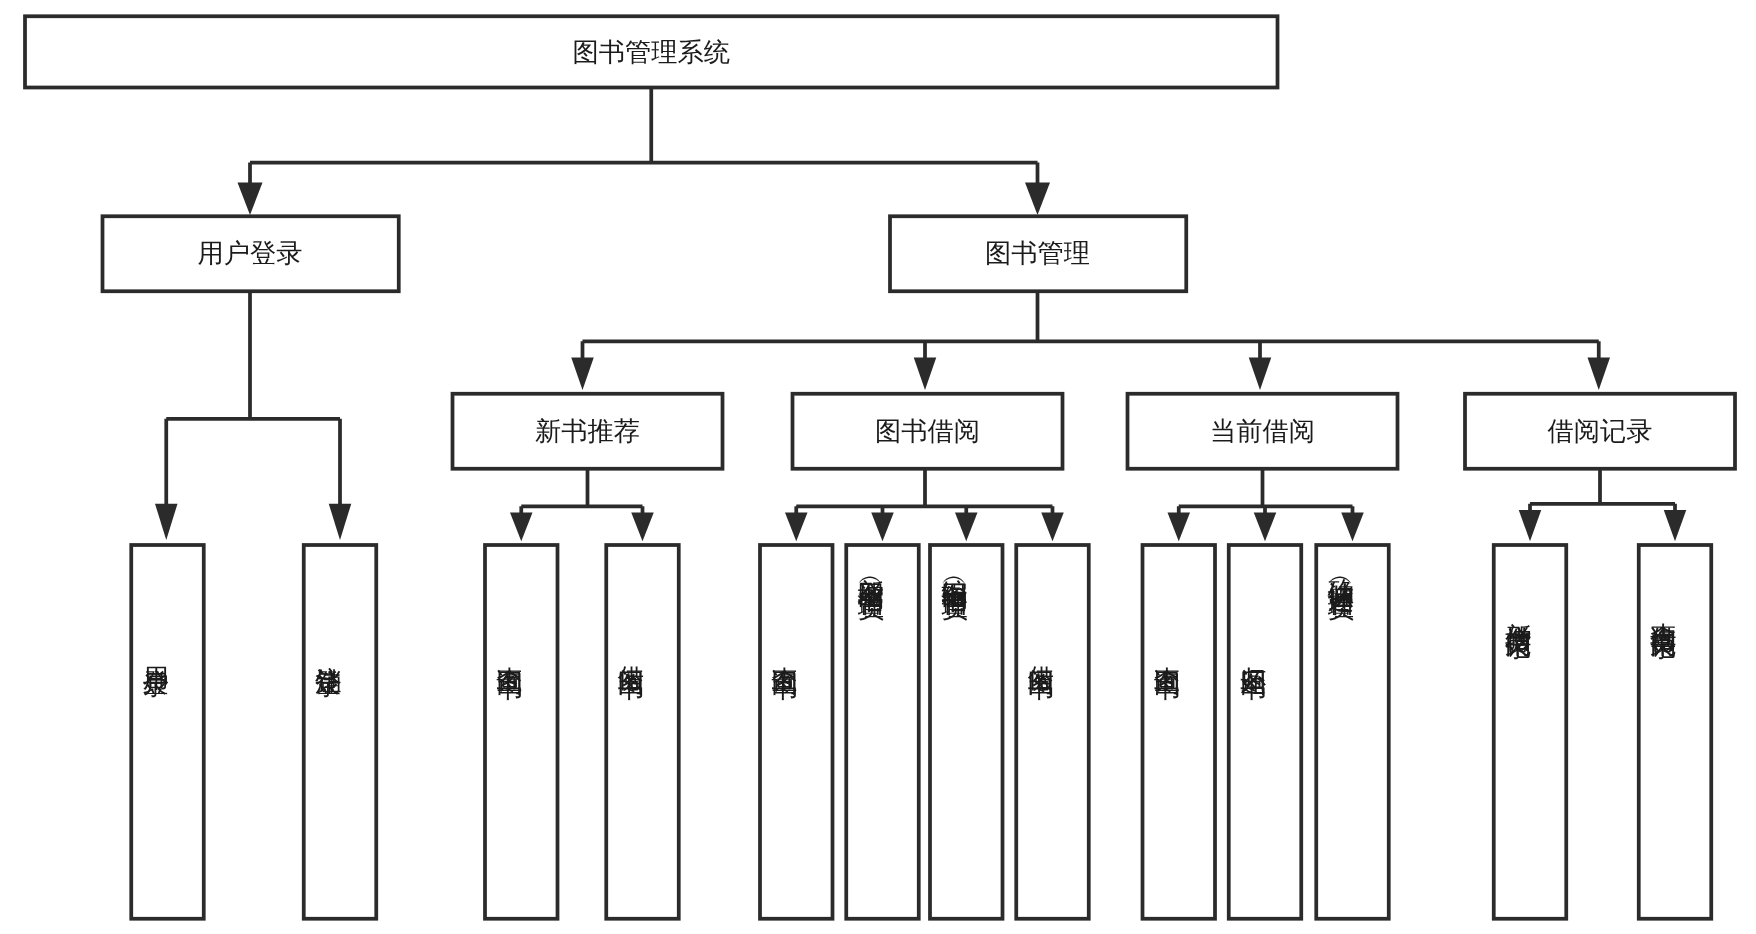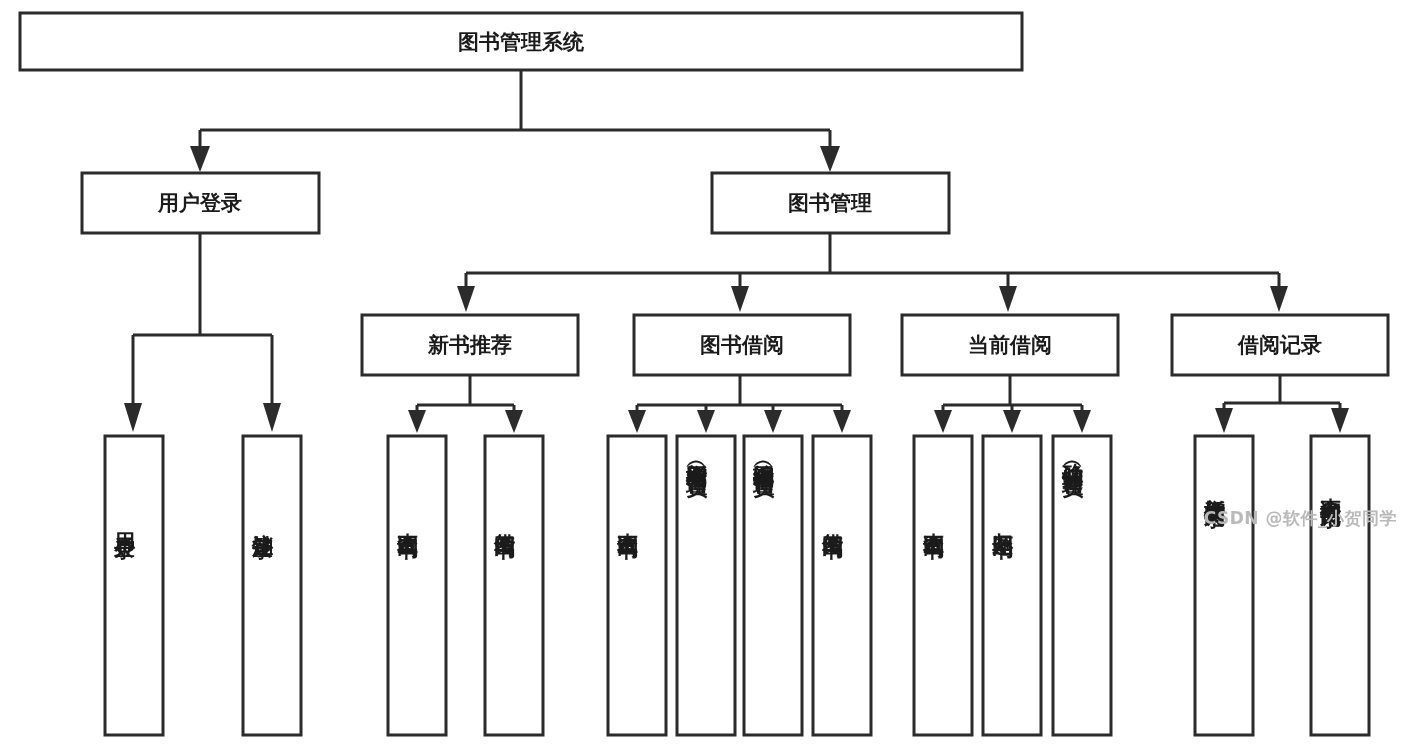--- a/index.html
+++ b/index.html
@@ -11,21 +11,20 @@
     width: 1405px;
     height: 747px;
     font-family: "DejaVu Sans", "Liberation Sans", sans-serif;
     overflow: hidden;
     position: relative;
   }
   #diagram-root {
     position: relative;
     width: 1405px;
     height: 536px;
-    font-weight: bold;
   }
   svg.flow {
     position: absolute;
     top: 0;
     left: 0;
     width: 1405px;
     height: 747px;
     display: block;
   }
   .node-box {
@@ -209,15 +208,14 @@
   <div class="node-label-v" style="left:752px; top:446px; height:290px;">编辑图书（管理员）</div>
   <div class="node-label-v" style="left:821px; top:516px; height:210px;">借阅图书</div>
 
   <div class="node-label-v" style="left:922px; top:516px; height:210px;">查询图书</div>
   <div class="node-label-v" style="left:991px; top:516px; height:210px;">归还图书</div>
   <div class="node-label-v" style="left:1061px; top:446px; height:290px;">确认归还（管理员）</div>
 
   <div class="node-label-v" style="left:1203px; top:481px; height:250px;">新增借阅记录</div>
   <div class="node-label-v" style="left:1319px; top:481px; height:250px;">查询借阅记录</div>
 
-  <div class="watermark">CSDN @软件_小贺同学</div>
 
 </div>
 
 </body></html>

